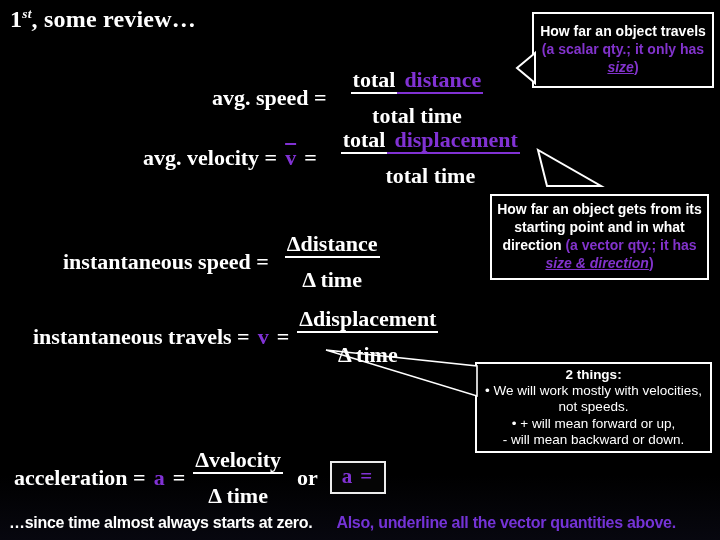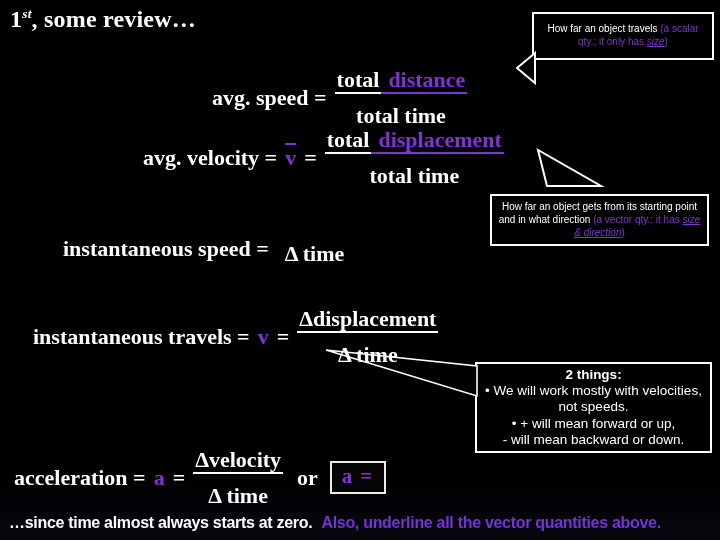--- a/index.html
+++ b/index.html
@@ -15,45 +15,45 @@
   .row { position:absolute; display:flex; align-items:center; gap:8px;
          font-size:22px; font-weight:bold; white-space:nowrap; z-index:3; }
   .pp  { color:var(--purple,#8132d4); }
   .vbar { text-decoration:overline; }
   .frac { display:inline-flex; flex-direction:column; align-items:center;
           text-align:center; line-height:1.06; }
   .frac .top { display:flex; }
   .frac .seg { border-bottom:2px solid currentColor; padding:0 2px 1px 2px; }
   .frac .seg + .seg { padding-left:7px; }
   .frac .bot { padding-top:10px; }
-  .gapL { margin-left:0; }
+  .gapL { margin-left:16px; }
   sub { font-size:.6em; }
   .mx { padding:0 4px; }
   
   .fbox { display:inline-flex; align-items:center; gap:8px;
           border:2px solid #ededed; background:#050505; padding:1px 12px 3px 10px;
           margin-left:4px; font-size:21px; }
   
   .callout { position:absolute; z-index:1; border:2px solid #fff; background:#000;
-             font-family:"Liberation Sans", sans-serif; font-weight:normal;
-             font-size:10px; line-height:1.28; text-align:center; }
+             font-family:"Liberation Sans", sans-serif; font-weight:bold;
+             font-size:14px; line-height:1.28; text-align:center; }
   .cp, .c3 .cp { color:var(--calloutPurple,#8233cc); }
   .emph { font-style:italic; text-decoration:underline; }
   #c1 { left:532px; top:12px;  width:166px; padding:9px 6px; }
   #c2 { left:490px; top:194px; width:207px; padding:5px 4px; }
   #c3 { left:475px; top:362px; width:223px; padding:3px 5px; font-size:13.5px;
         line-height:1.2; font-weight:normal; }
   #c3 .c3h { font-weight:bold; }
   
   .pointers { position:absolute; left:0; top:0; z-index:2; pointer-events:none; }
   
   .footer { position:absolute; left:9px; top:514px; z-index:3; white-space:nowrap;
             font-family:"Liberation Sans", sans-serif; font-weight:bold;
             font-size:16px; letter-spacing:-0.3px; }
-  .footer .fp { color:var(--footerPurple,#7433d6); margin-left:9px; }
+  .footer .fp { color:var(--footerPurple,#7433d6); margin-left:24px; }
 </style>
 </head>
 <body>
 
 <div class="stage">
 
   <div class="title">
     <span>1</span><sup>st</sup><span>, some review…</span>
   </div>
 
@@ -99,20 +99,23 @@
         <span class="seg">total</span>
         <span class="seg pp">displacement</span>
       </span>
       <span class="bot">total time</span>
     </span>
   </div>
 
   <div class="row" style="left:63px; top:232px;">
     <span class="lbl">instantaneous speed =</span>
     <span class="frac" style="margin-left:8px;">
+      <span class="top">
+        <span class="seg">Δdistance</span>
+      </span>
       <span class="bot">Δ time</span>
     </span>
   </div>
 
   <div class="row" style="left:33px; top:307px;">
     <span class="lbl">instantaneous travels =</span>
     <span class="pp">v</span>
     <span>=</span>
     <span class="frac">
       <span class="top">

